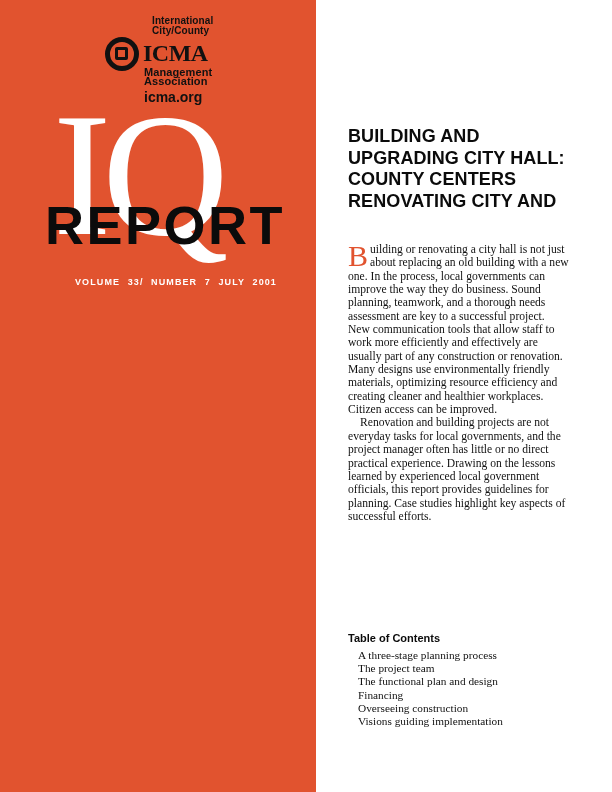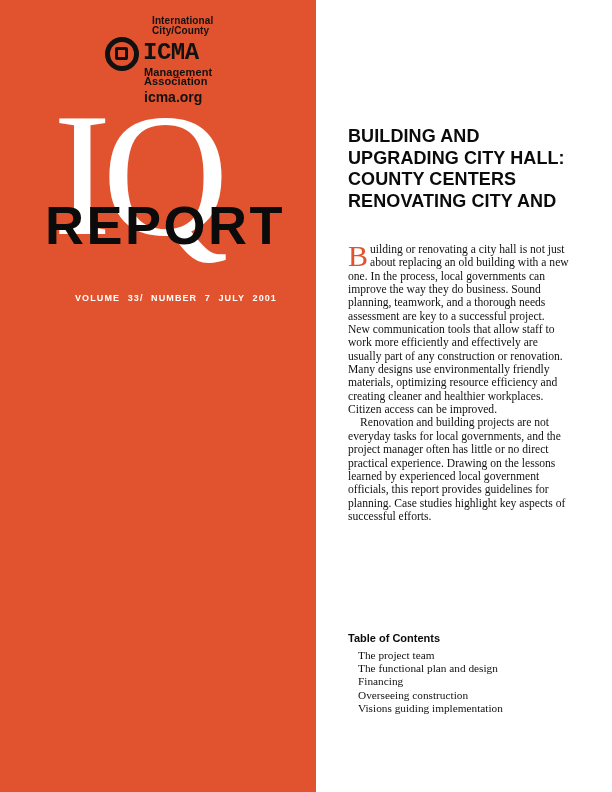--- a/index.html
+++ b/index.html
@@ -45,21 +45,21 @@
     left: 144px; top: 16px;
     font-size: 10px; font-weight: bold;
     line-height: 9.6px;
     color: #111111;
     letter-spacing: 0.1px;
     margin-left: 8px;
   }
   .logo-acronym {
     position: absolute;
     left: 143px; top: 41px;
-    font-family: Liberation Mono, monospace;
+    font-family: Liberation Serif, serif;
     font-weight: bold;
     font-size: 24px;
     line-height: 24px;
     letter-spacing: -0.5px;
     color: #111111;
   }
   .logo-bottom {
     position: absolute;
     left: 144px; top: 68px;
     font-size: 11px; font-weight: bold;
@@ -89,21 +89,21 @@
     position: absolute;
     left: 45px; top: 194px;
     font-size: 54px;
     font-weight: bold;
     letter-spacing: 2.5px;
     color: #0b0b0b;
     z-index: 2;
   }
   .issue-line {
     position: absolute;
-    left: 75px; top: 293px;
+    left: 75px; top: 277px;
     font-size: 9px;
     font-weight: bold;
     letter-spacing: 1.1px;
     word-spacing: 4px;
     color: #ffffff;
     z-index: 2;
     text-align: center;
   }
 
   
@@ -202,20 +202,21 @@
     </div>
 
     <div class="article-body">
       <p><span class="dropcap">B</span><span>uilding or renovating a city hall is not just about replacing an old building with a new one. In the process, local governments can improve the way they do business. Sound planning, teamwork, and a thorough needs assessment are key to a successful project. New communication tools that allow staff to work more efficiently and effectively are usually part of any construction or renovation. Many designs use environmentally friendly materials, optimizing resource efficiency and creating cleaner and healthier workplaces. Citizen access can be improved.</span></p>
       <p class="indent">Renovation and building projects are not everyday tasks for local governments, and the project manager often has little or no direct practical experience. Drawing on the lessons learned by experienced local government officials, this report provides guidelines for planning. Case studies highlight key aspects of successful efforts.</p>
     </div>
 
     <div class="toc">
       <div class="toc-heading">Table of Contents</div>
       <ul class="toc-list">
+        <li>A three-stage planning process</li>
         <li>The project team</li>
         <li>The functional plan and design</li>
         <li>Financing</li>
         <li>Overseeing construction</li>
         <li>Visions guiding implementation</li>
       </ul>
     </div>
 
   </div>
 

